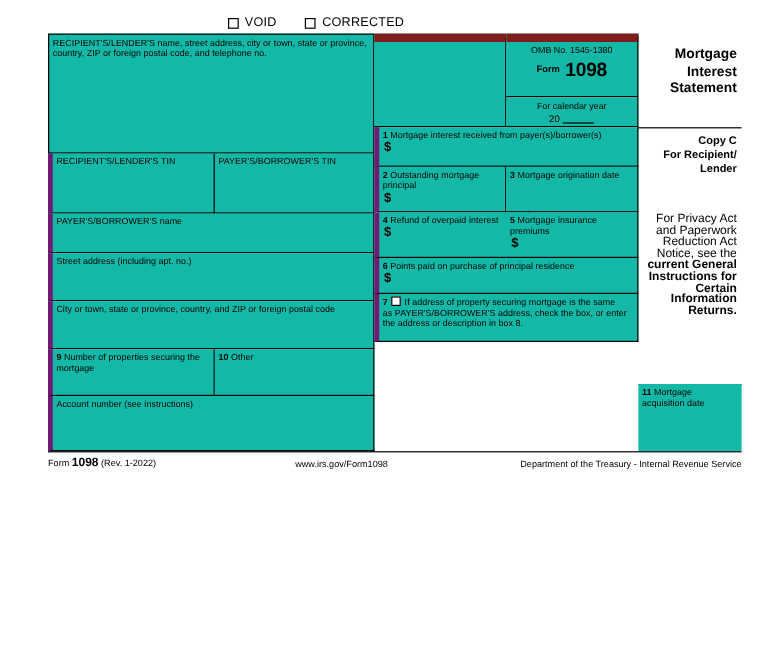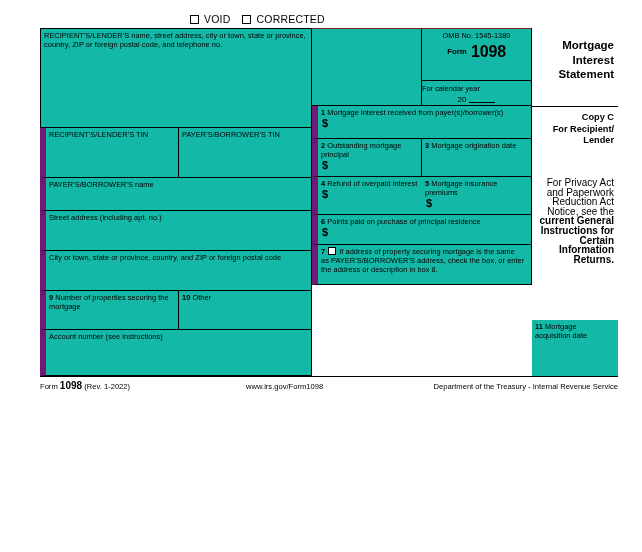--- a/index.html
+++ b/index.html
@@ -22,21 +22,21 @@
     background: #ffffff;
   }
 
   
   .void-row {
     position: absolute;
     left: 190px;
     top: 13px;
     display: flex;
     align-items: center;
-    gap: 12px;
+    gap: 24px;
     font-size: 10.5px;
     letter-spacing: .2px;
   }
   .void-item {
     display: flex;
     align-items: center;
     gap: 5px;
   }
   .chk {
     display: inline-block;
@@ -58,23 +58,23 @@
   }
 
   
   .cell {
     position: absolute;
     box-sizing: border-box;
     background: #14b8a6;
     overflow: hidden;
   }
   .bx { border: 1px solid #000; }
-  .bt { border-top: 1px solid #7f1d1d; }
+  .bt { border-top: 7px solid #7f1d1d; }
   .bb { border-bottom: 1px solid #000; }
-  .bl { border-left: 6px solid #701a75; }
+  .bl { border-left: 4px solid #701a75; }
   .br { border-right: 1px solid #000; }
 
   .lbl {
     font-size: 7.4px;
     line-height: 9.2px;
     padding: 2px 3px 0 3px;
     display: block;
     letter-spacing: .05px;
   }
   .num {
@@ -112,21 +112,21 @@
     letter-spacing: -.2px;
   }
   .rev-line {
     font-size: 7.4px;
     text-align: left;
     line-height: 10px;
     margin-top: 20px;
   }
   .cal-line {
     font-size: 7.4px;
-    text-align: left;
+    text-align: center;
     line-height: 11px;
     padding-top: 2px;
   }
   .cal-yr {
     font-size: 8px;
     text-align: center;
     line-height: 11px;
   }
   .cal-yr .ul {
     display: inline-block;

